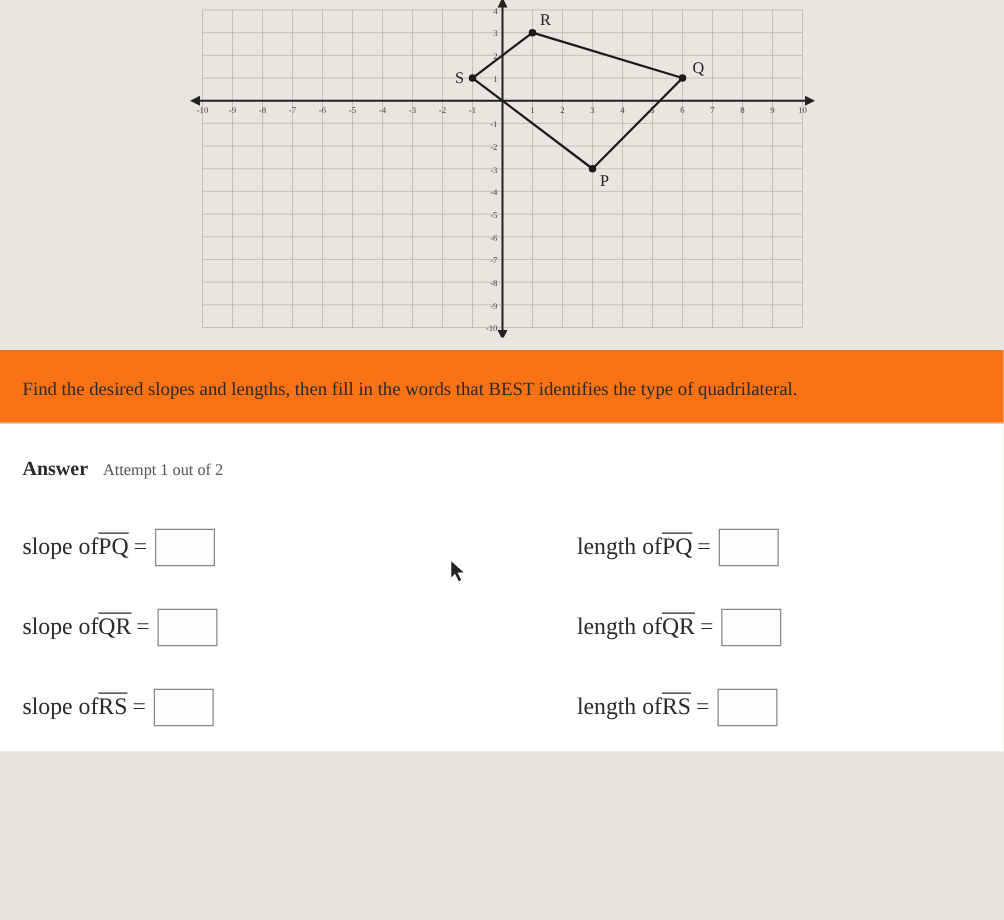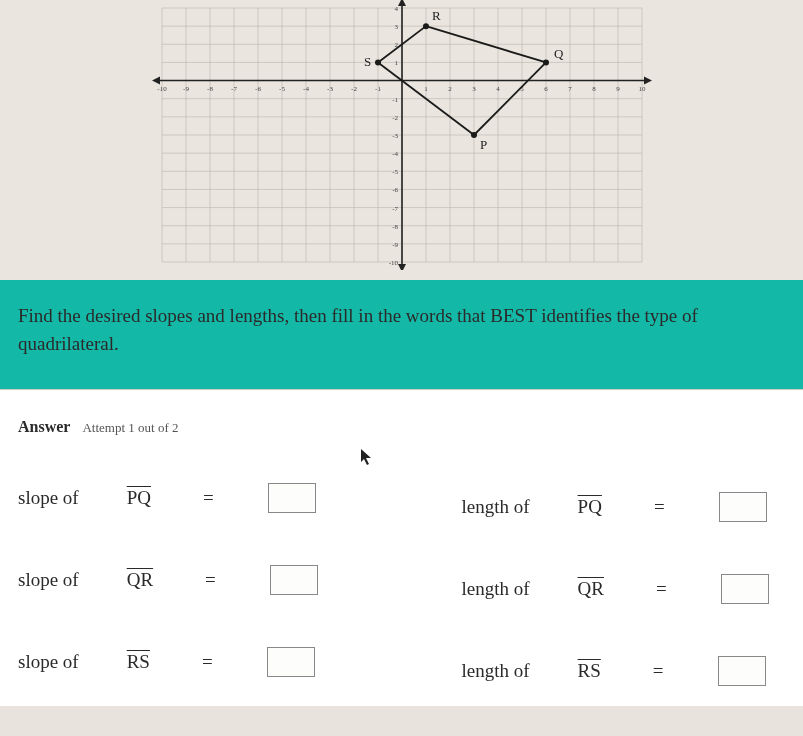--- a/index.html
+++ b/index.html
@@ -18,52 +18,52 @@
       justify-content: center;
       align-items: flex-start;
       background: #eae6df;
     }
     .graph {
       position: relative;
       width: 520px;
       height: 270px;
     }
     .instruction {
-      padding: 22px 18px 32px 18px;
-      font-size: 19px;
+      padding: 22px 18px 14px 18px;
+      font-size: 15px;
       line-height: 1.45;
       border-bottom: 1px solid #d0ccc4;
-      background: #14b8a6;
+      background: #f97316;
     }
     .answer-section {
       padding: 28px 18px 20px 18px;
       background: #ffffff;
     }
     .answer-header {
       font-size: 16px;
       margin-bottom: 38px;
     }
     .answer-header .bold { font-weight: bold; }
     .answer-header .attempt { font-size: 13px; color: #555; margin-left: 8px; }
     .rows { display: flex; flex-direction: column; gap: 34px; }
     .row { display: flex; justify-content: space-between; align-items: center; }
-    .field { display: flex; align-items: center; font-size: 19px; gap: 48px; }
+    .field { display: flex; align-items: center; font-size: 19px; }
     .field .overline { text-decoration: overline; }
     .field .eq { margin: 0 6px 0 4px; }
     .field input {
       width: 48px;
       height: 30px;
       border: 1px solid #888;
       background: #fdfdfb;
       font-size: 16px;
       text-align: center;
       padding: 2px;
     }
     .col-left { width: 50%; }
-    .col-right { width: 50%; display:flex; justify-content:flex-start; padding-left: 60px; margin-top: 18px;}
+    .col-right { width: 50%; display:flex; justify-content:flex-start; padding-left: 60px;}
     .cursor {
       position: absolute;
       left: 360px;
       top: 448px;
       font-size: 14px;
       color: #222;
       pointer-events: none;
     }
   </style>
 </head>

